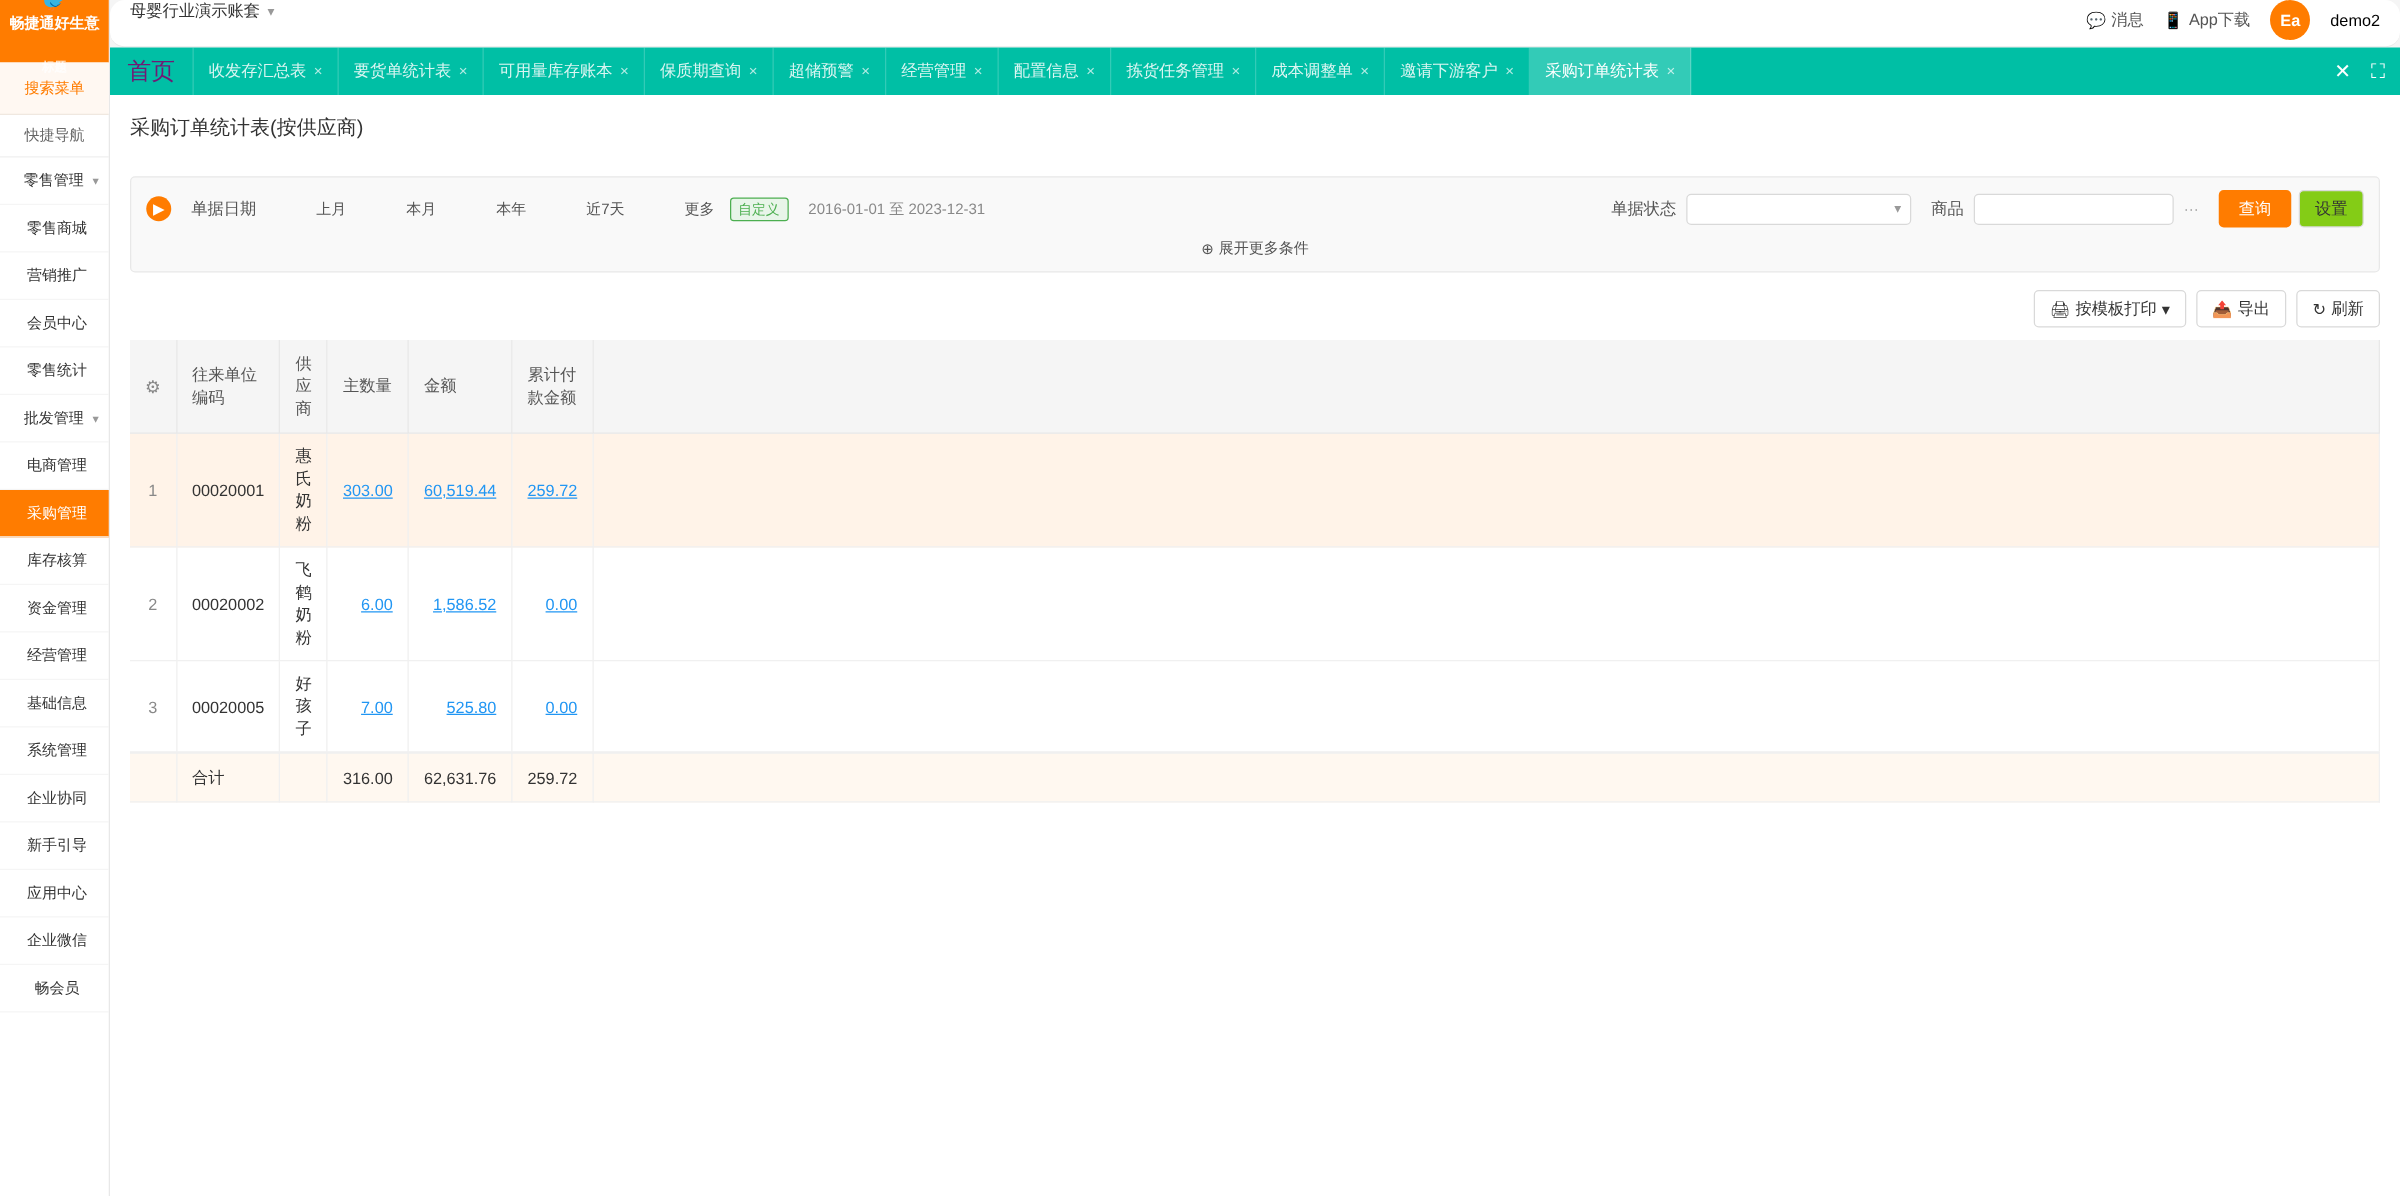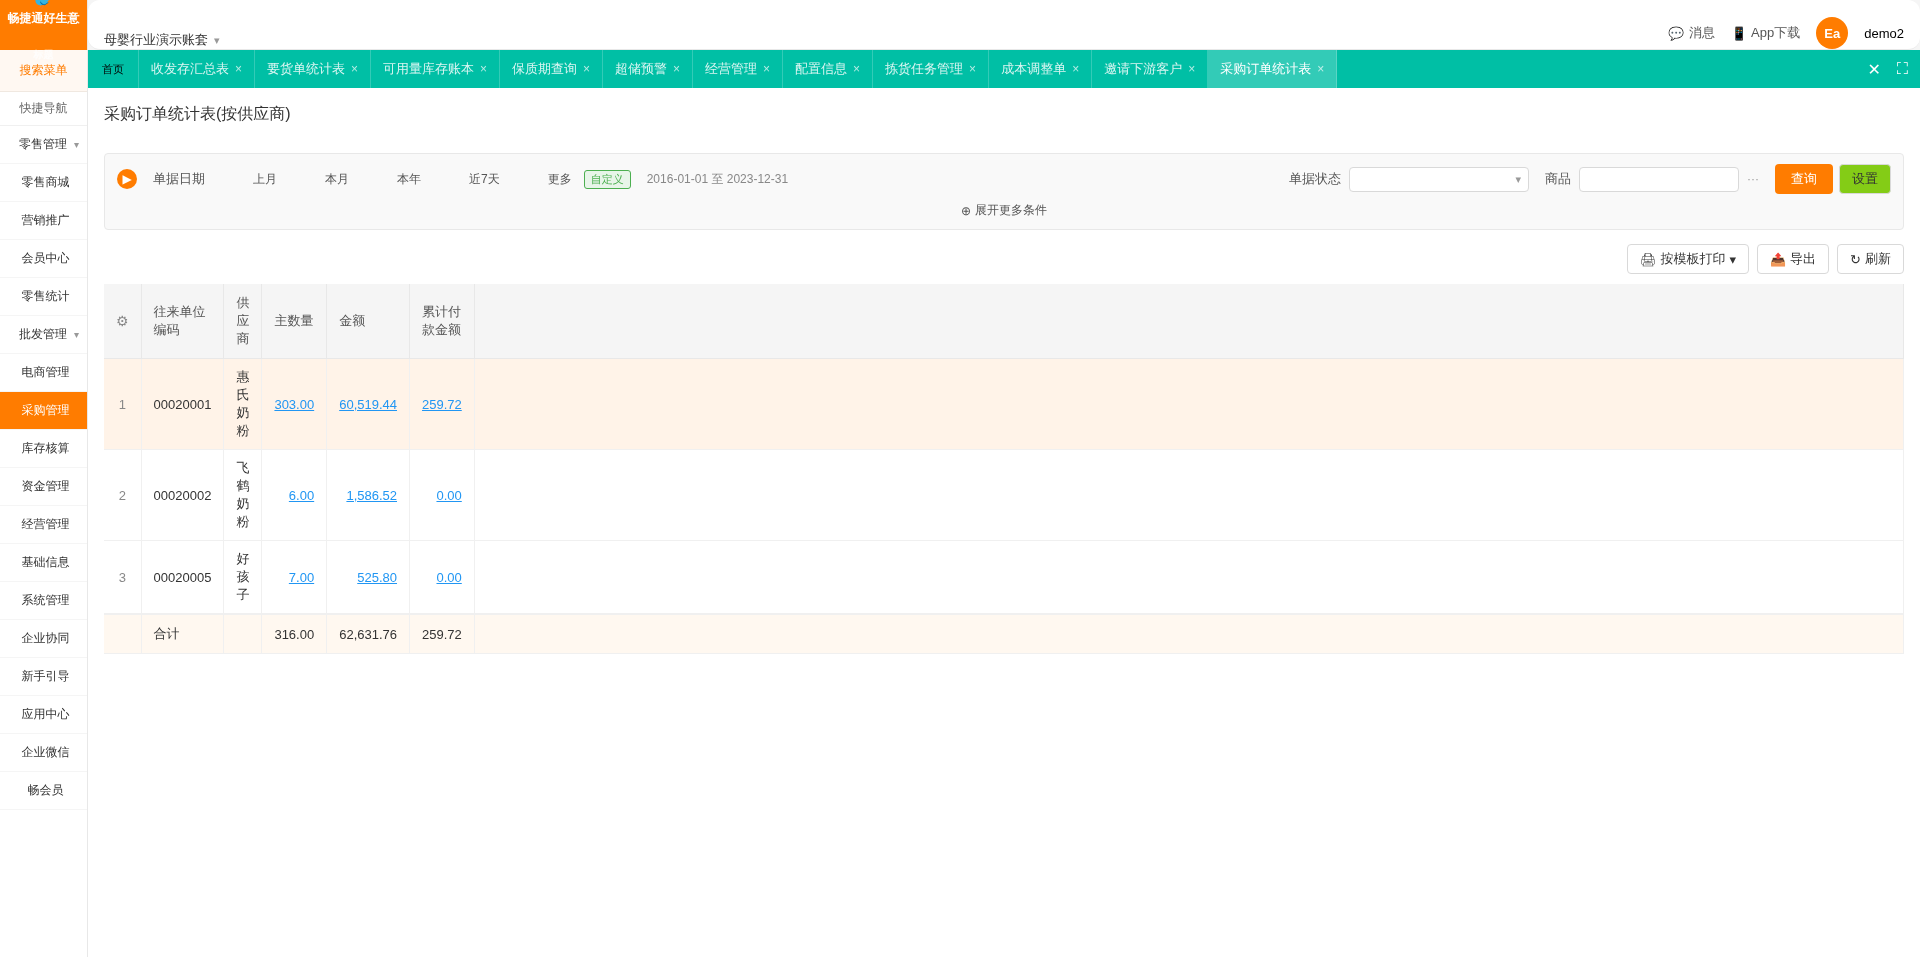--- a/index.html
+++ b/index.html
@@ -81,23 +81,23 @@
     .main {
       flex: 1;
       display: flex;
       flex-direction: column;
       overflow: hidden;
     }
 
     
     .top-header {
       background: #fff;
-      height: 50px;
-      display: flex;
-      align-items: flex-end;
+      height: 38px;
+      display: flex;
+      align-items: flex-start;
       padding: 0 16px;
       border-bottom: 1px solid #e8e8e8;
       justify-content: space-between;
       border-radius: 12px;
     }
     .workspace-selector {
       display: flex;
       align-items: center;
       gap: 6px;
       color: #333;
@@ -155,22 +155,22 @@
       background: rgba(255,255,255,0.2);
       color: white;
     }
     .tab-item .close-btn {
       font-size: 12px;
       color: rgba(255,255,255,0.7);
       cursor: pointer;
     }
     .tab-home {
       padding: 16px 14px;
-      color: #000000;
-      font-size: 11px;
+      color: #701a75;
+      font-size: 19px;
       border-right: 1px solid rgba(255,255,255,0.2);
       height: 100%;
       display: flex;
       align-items: center;
     }
     .tab-bar-actions {
       margin-left: auto;
       display: flex;
       align-items: center;
       padding-right: 8px;

